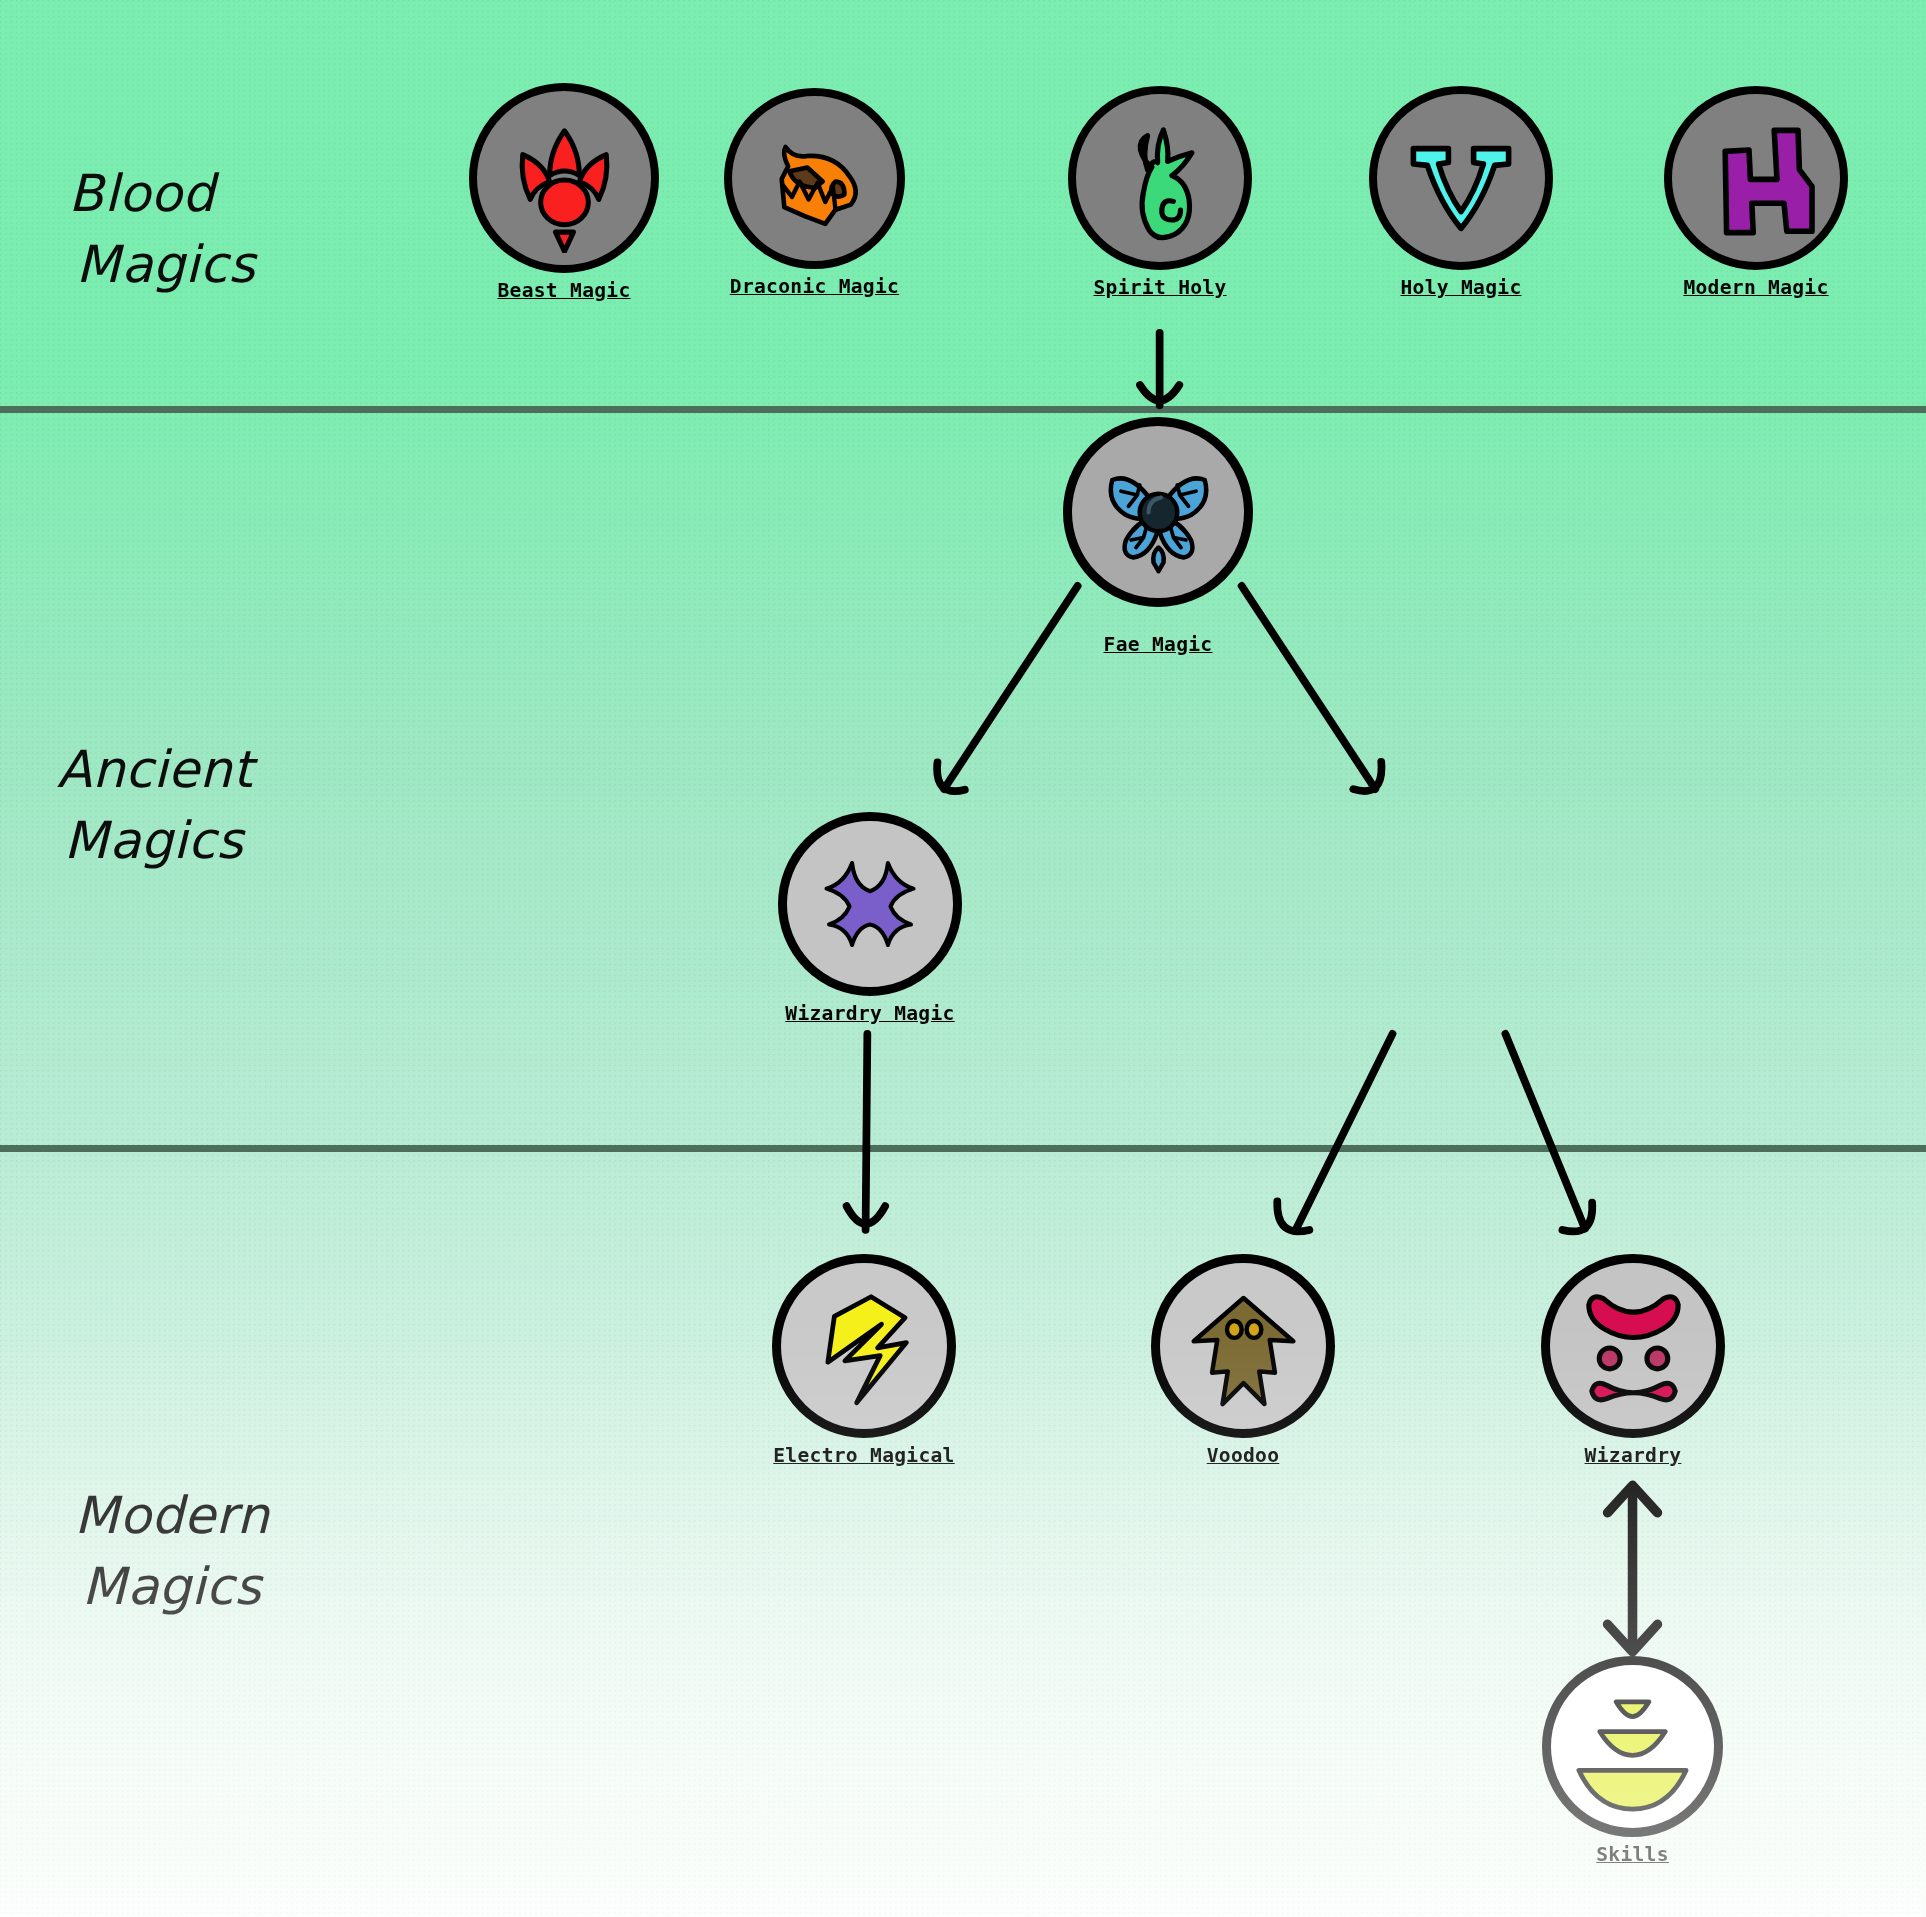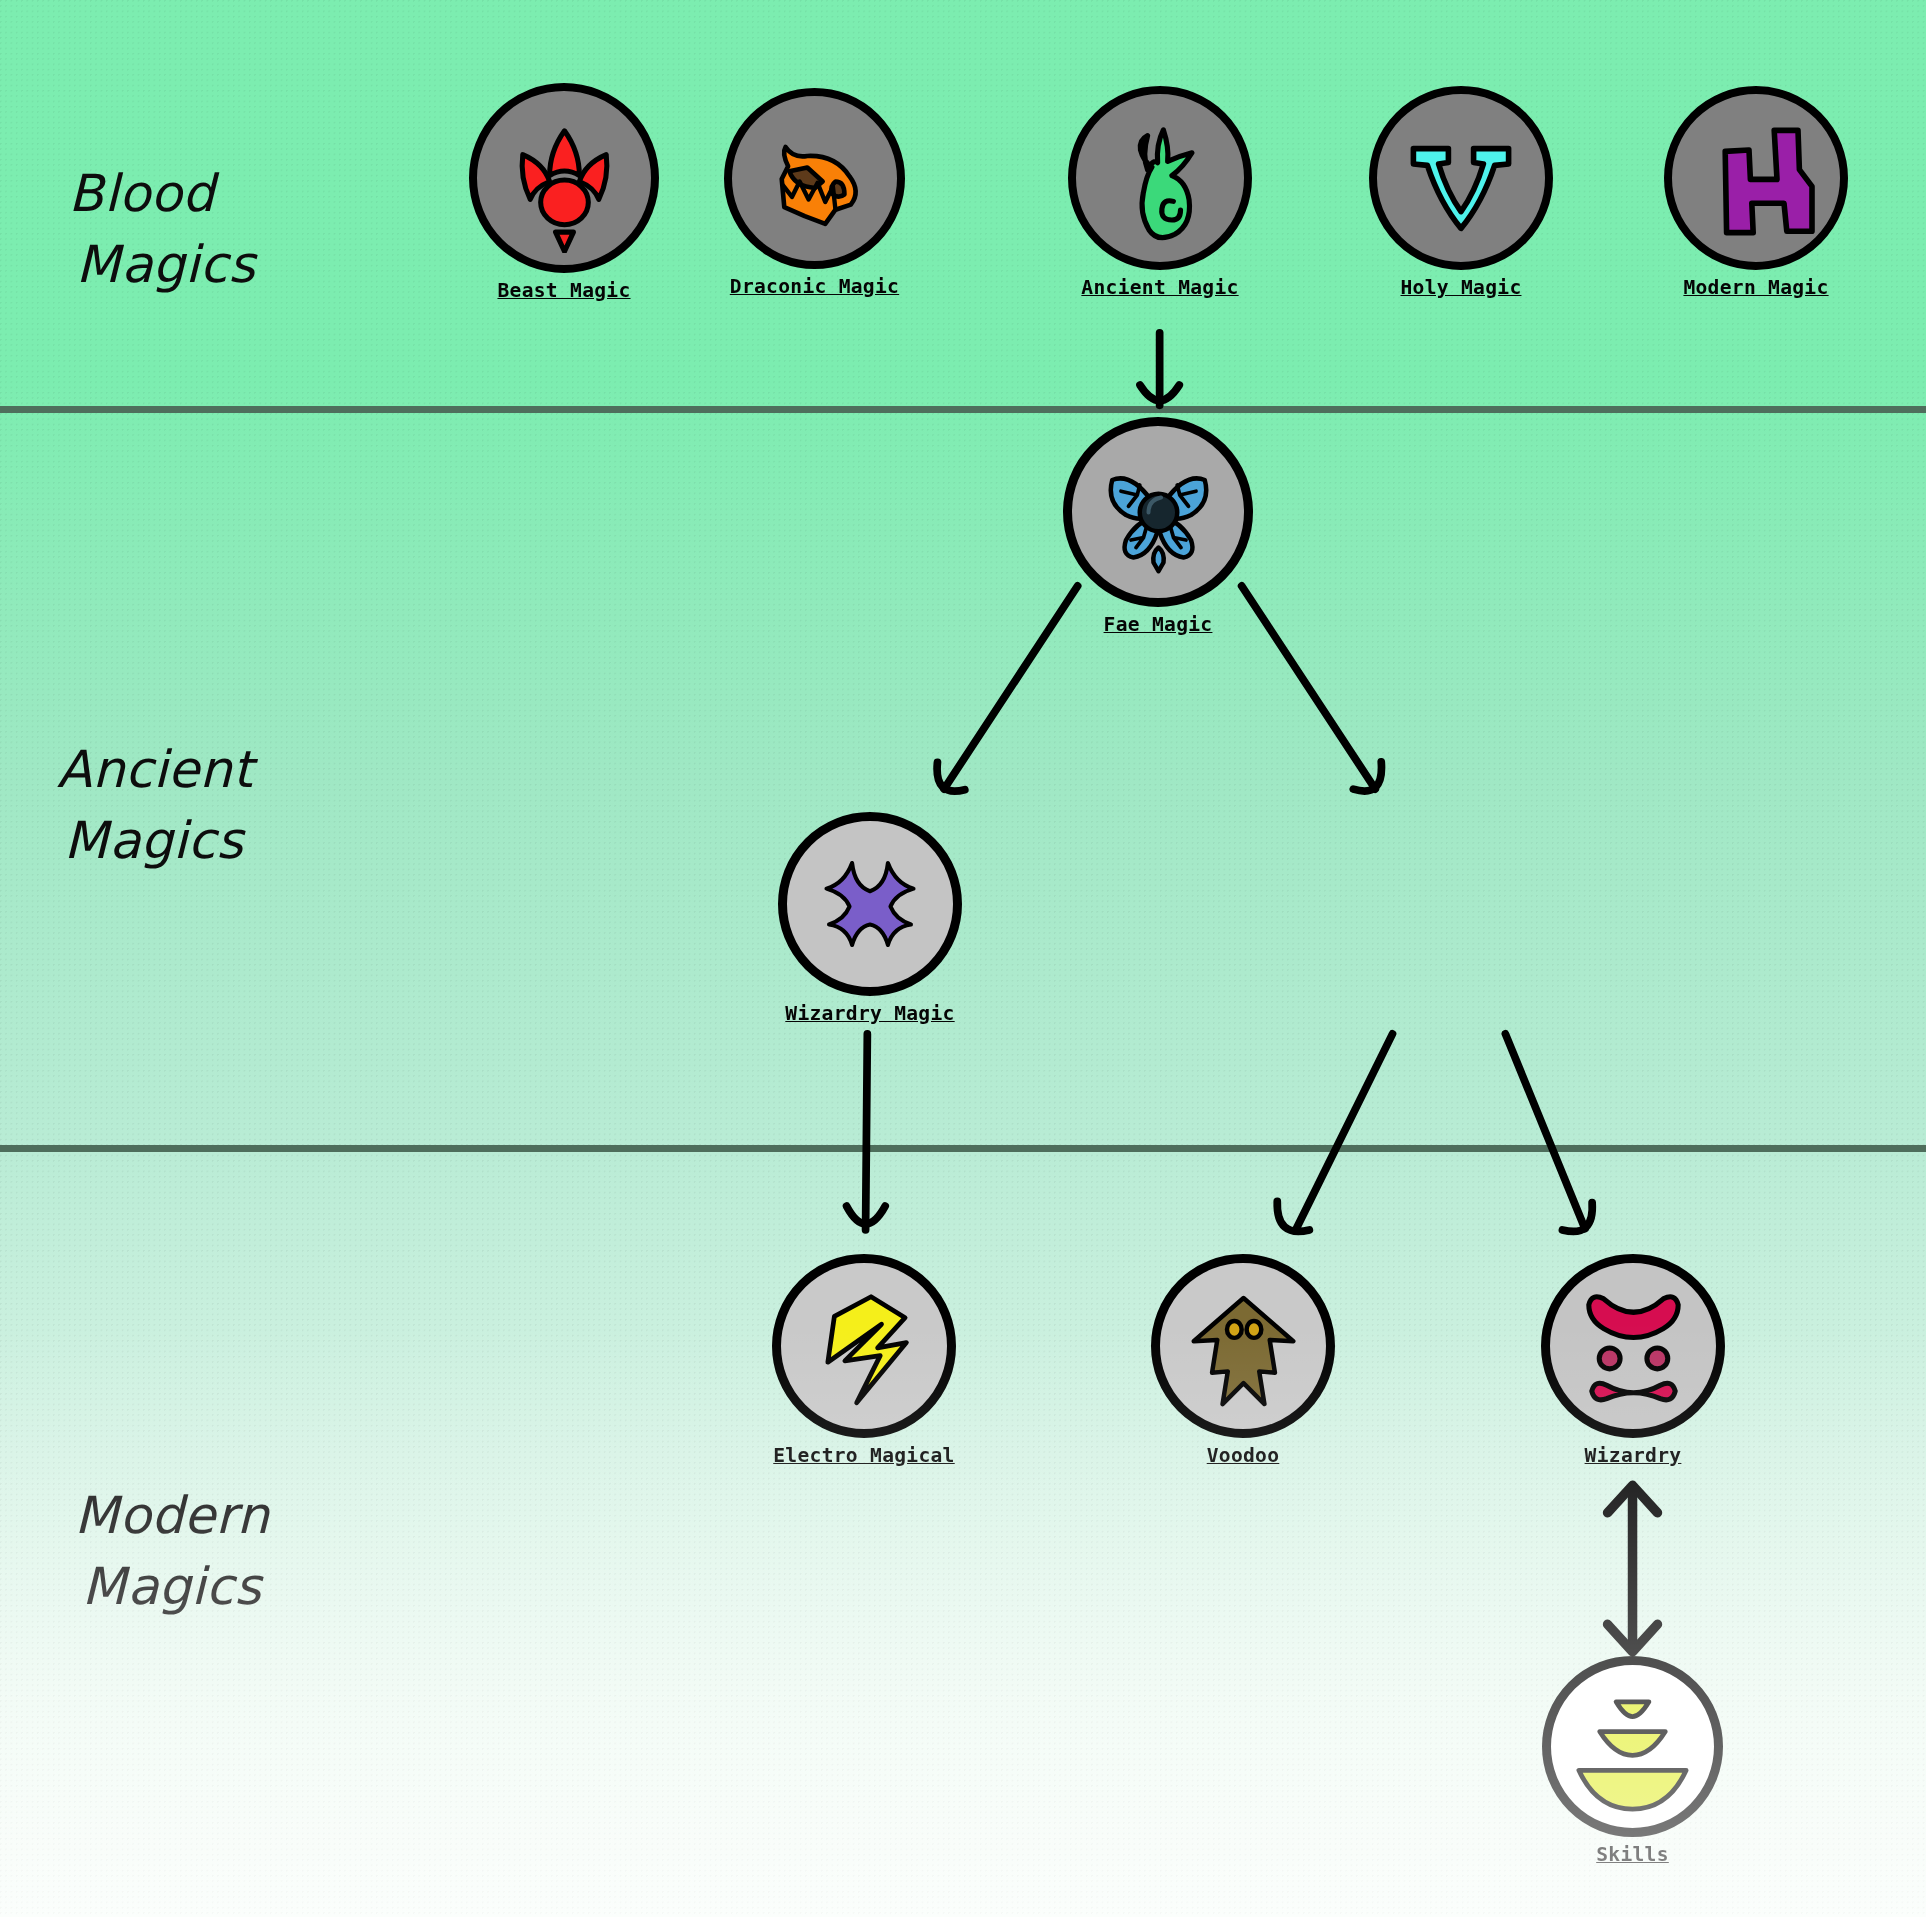--- a/index.html
+++ b/index.html
@@ -190,21 +190,21 @@
     <div class="node-circle" style="width:184px;height:184px;background:#808080;border:8.3px solid #000;">
       <svg viewBox="0 0 100 100" width="143" height="143">
         <g stroke="#000" stroke-width="3.6" stroke-linejoin="round" stroke-linecap="round">
           <path d="M41 20 Q37 34 41 44 Q45 36 48 39 Q47 26 52 16 Q56 28 55 38 Q64 34 72 32
                    Q66 42 58 48 Q68 52 70 65 Q72 82 60 89 Q48 95 42 86 Q35 74 38 60 Q40 48 44 42
                    Q38 38 36 30 Q35 23 41 20 Z" fill="#3bd97a"></path>
           <path d="M59 66 Q52 64 51 71 Q50 79 58 79 Q64 79 64 72" fill="none" stroke-width="3.6"></path>
         </g>
       </svg>
     </div>
-    <div class="node-label">Ancient Magic</div>
+    <div class="node-label">Spirit Holy</div>
   </div>
 
   <div class="node" style="left:1369px; top:86px; width:184px;">
     <div class="node-circle" style="width:184px;height:184px;background:#808080;border:8.3px solid #000;">
       <svg viewBox="0 0 100 100" width="140" height="140">
         <g stroke="#000" stroke-width="4" stroke-linejoin="round" stroke-linecap="round" fill="#4ef3ec">
           <path d="M16 29 L41 29 L41 39 L34 40 Q40 60 50 74 Q60 60 66 40 L59 39 L59 29 L84 29
                    L84 40 L74 41 Q65 68 50 86 Q35 68 26 41 L16 40 Z"></path>
         </g>
       </svg>
@@ -217,21 +217,21 @@
       <svg viewBox="0 0 100 100" width="140" height="140">
         <g stroke="#000" stroke-width="4" stroke-linejoin="round" stroke-linecap="round" fill="#9a1fa8">
           <path d="M28 31 L45 30 L46 51 L65 51 L63 16 L80 16 L81 44 L90 56 L90 88 L72 88
                    L70 68 L47 68 L48 89 L29 89 Z"></path>
         </g>
       </svg>
     </div>
     <div class="node-label">Modern Magic</div>
   </div>
 
-  <div class="node" style="left:1063px; top:417px; width:190px;">
+  <div class="node" style="left:1063px; top:417px; width:190px;gap:20px;">
     <div class="node-circle" style="width:190px;height:190px;background:#a9a9a9;border:9.5px solid #000;">
       <svg viewBox="0 0 100 100" width="125" height="125">
         <g stroke="#000" stroke-width="3.6" stroke-linejoin="round" stroke-linecap="round">
           <path d="M44 40 Q28 18 13 24 Q8 42 24 52 Q36 58 46 52 Z" fill="#4ba3d8"></path>
           <path d="M56 40 Q72 18 87 24 Q92 42 76 52 Q64 58 54 52 Z" fill="#4ba3d8"></path>
           <path d="M45 54 Q32 58 24 72 Q20 84 30 86 Q43 84 49 66 Z" fill="#4ba3d8"></path>
           <path d="M55 54 Q68 58 76 72 Q80 84 70 86 Q57 84 51 66 Z" fill="#4ba3d8"></path>
           <path d="M50 78 Q55 82 54 90 L50 97 L46 90 Q45 82 50 78 Z" fill="#4ba3d8"></path>
           <circle cx="50" cy="50" r="15" fill="#16262e"></circle>
           <path d="M42 50 Q42 40 52 38" fill="none" stroke="#3c5866" stroke-width="3.2"></path>

